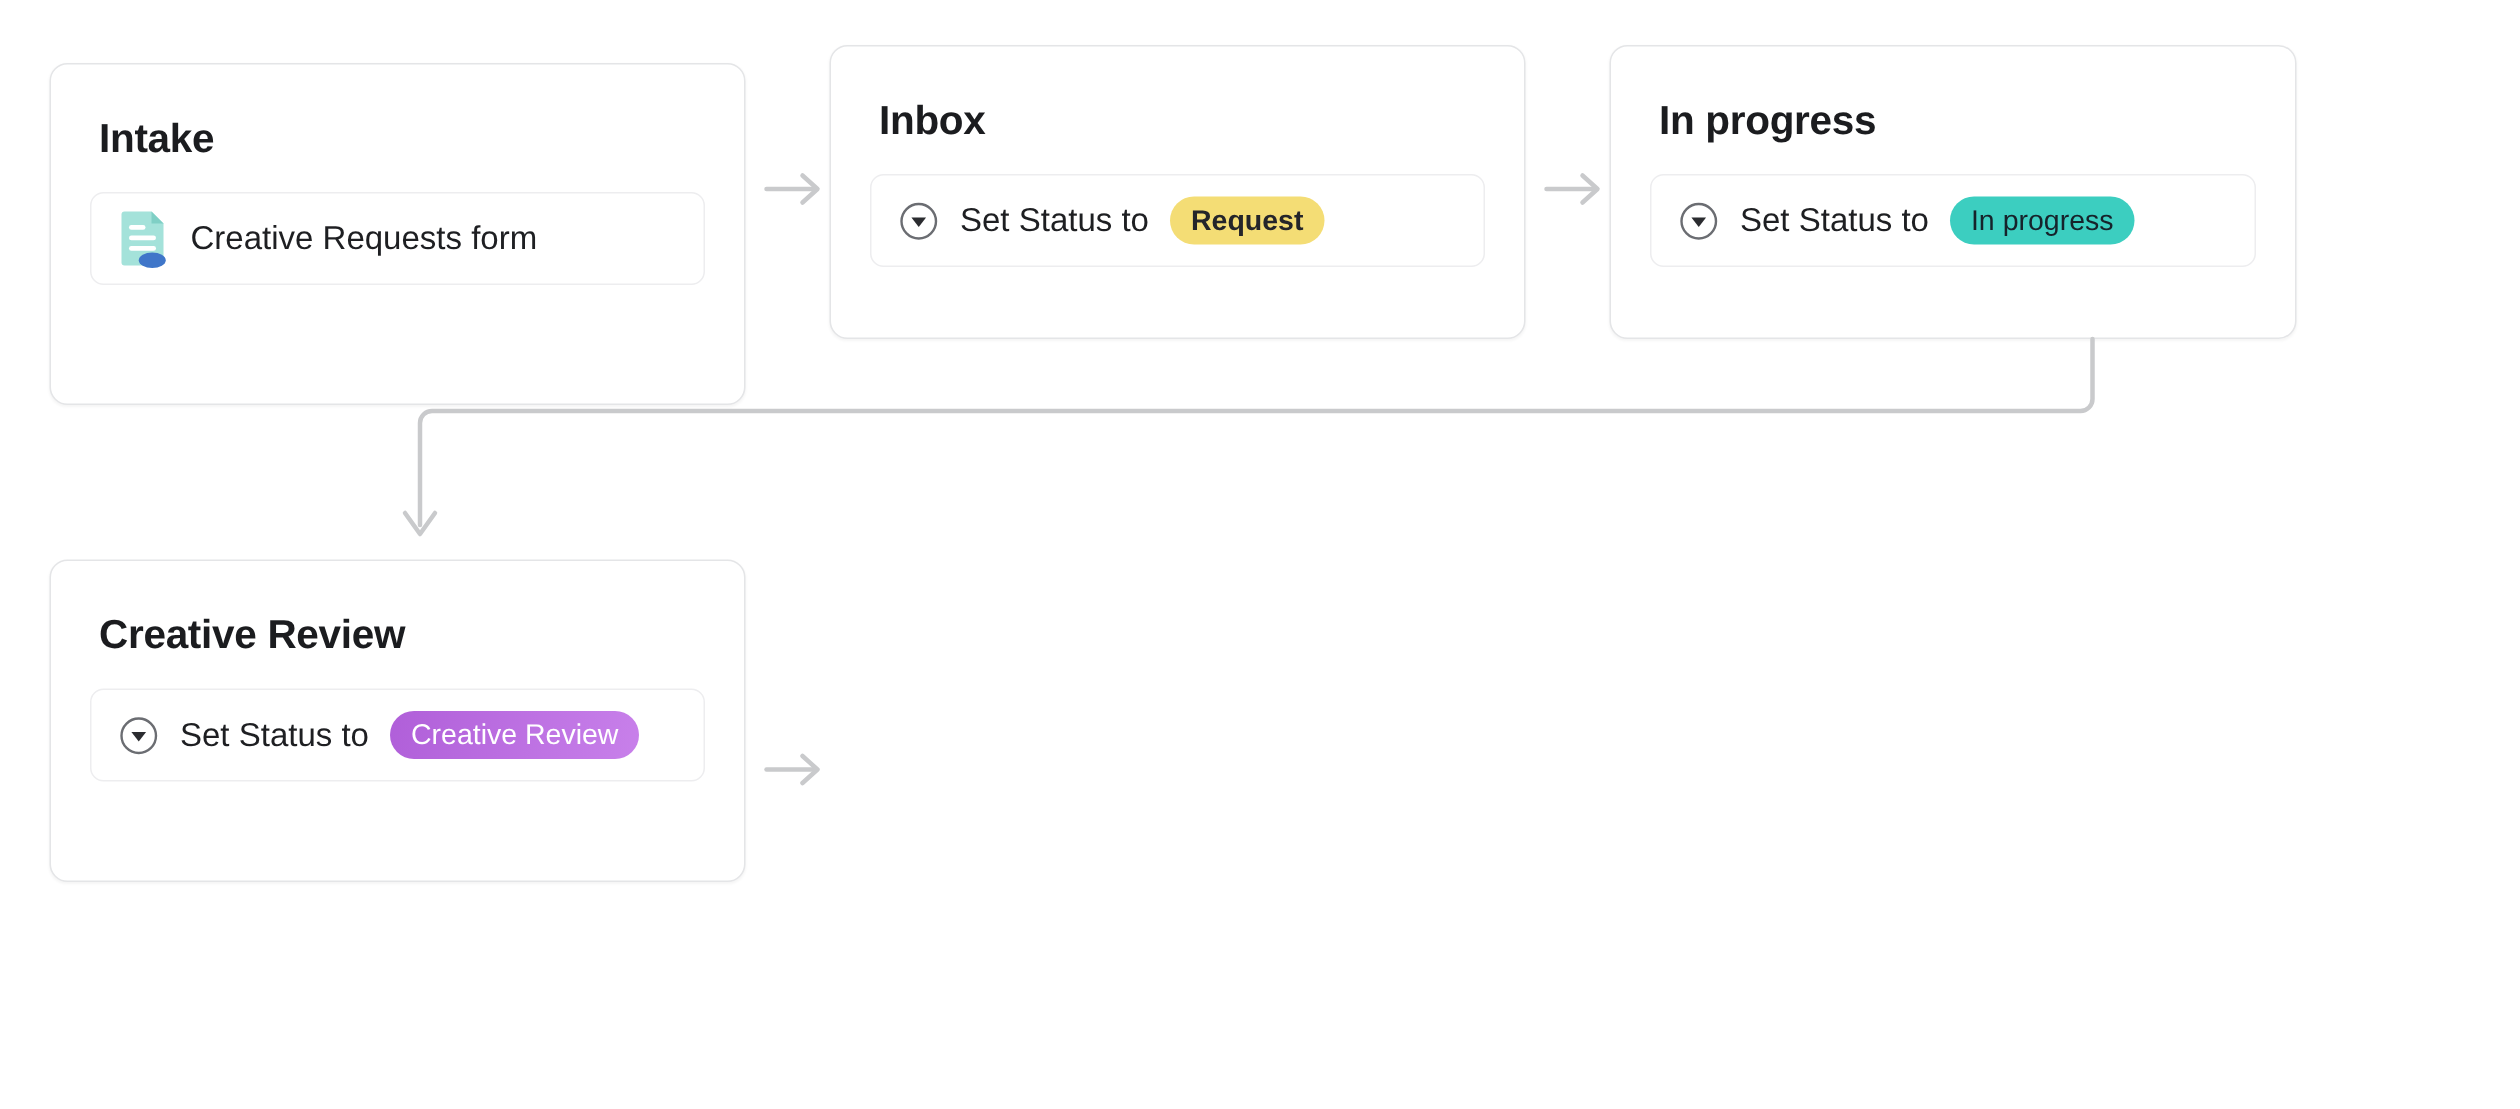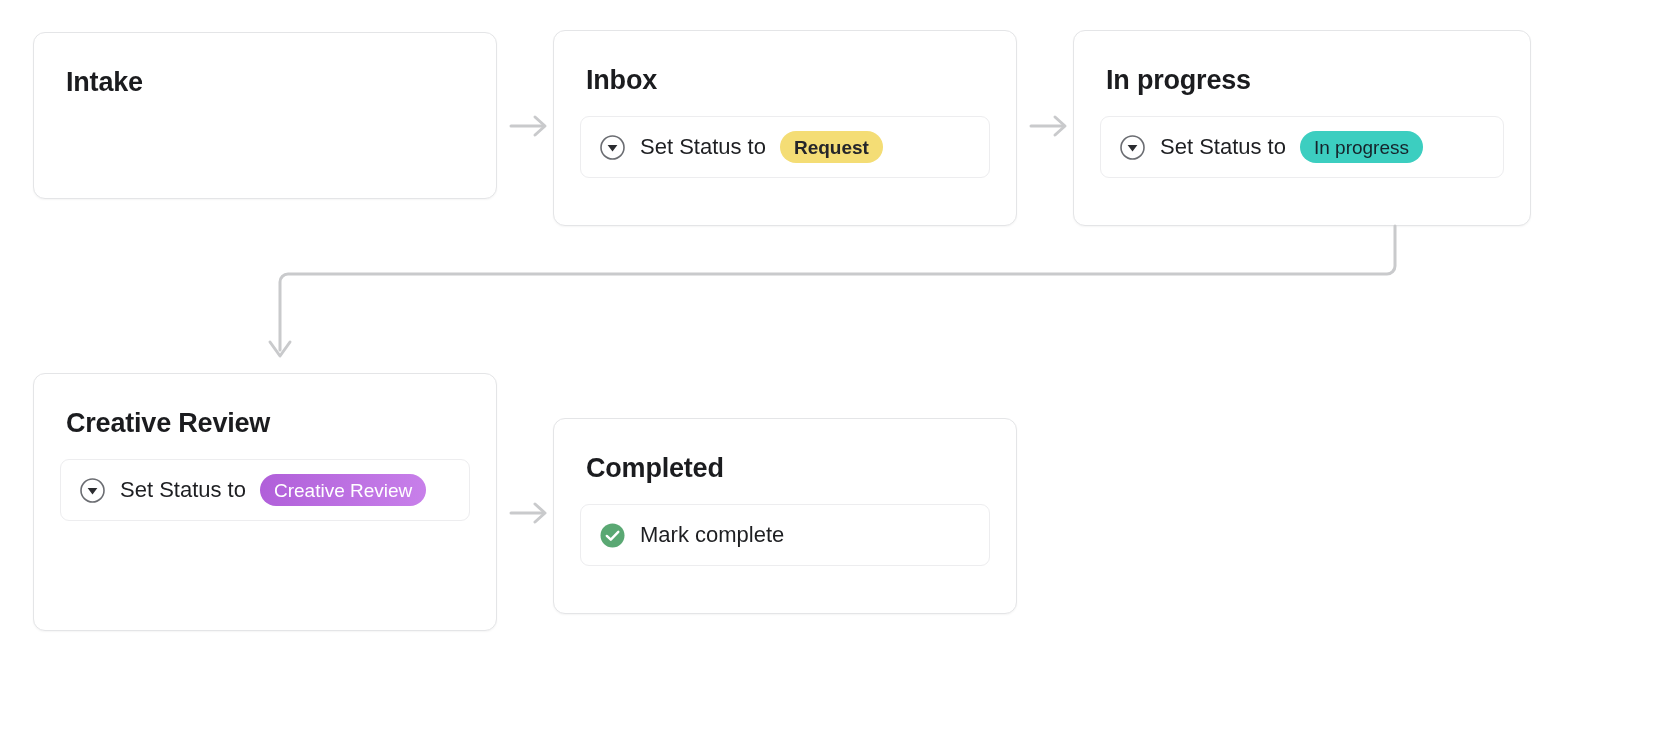--- a/index.html
+++ b/index.html
@@ -97,22 +97,37 @@
     position: absolute;
     pointer-events: none;
   }
   .conn-arrow { position: absolute; }
 </style>
 </head>
 <body>
 
 <div id="canvas">
 
-  <div class="stage-card" style="left:33px; top:32px; width:464px; height:167px;">
+  <div class="stage-card" style="left:33px; top:42px; width:464px; height:228px;">
     <div class="stage-title">Intake</div>
+    <div class="stage-body">
+      <div class="action-row">
+        <span class="icon icon-form">
+          <svg viewBox="0 0 34 40" width="34" height="40" aria-hidden="true">
+            <path d="M4 2 h18 l8 8 v26 a2 2 0 0 1 -2 2 H4 a2 2 0 0 1 -2 -2 V4 a2 2 0 0 1 2 -2 z" fill="#a4e2da"></path>
+            <path d="M22 2 l8 8 h-8 z" fill="#7fcfc5"></path>
+            <rect x="7" y="11" width="11" height="3.2" rx="1.6" fill="#ffffff"></rect>
+            <rect x="7" y="18" width="18" height="3.2" rx="1.6" fill="#ffffff"></rect>
+            <rect x="7" y="25" width="18" height="3.2" rx="1.6" fill="#ffffff"></rect>
+            <ellipse cx="22.5" cy="34.5" rx="9" ry="5.2" fill="#3f76c9"></ellipse>
+          </svg>
+        </span>
+        <span class="action-label">Creative Requests form</span>
+      </div>
+    </div>
   </div>
 
   <div class="conn-arrow" style="left:508px; top:108px;">
     <svg width="46" height="36" viewBox="0 0 46 36" aria-hidden="true">
       <path d="M3 18 H36" stroke="#c9cacc" stroke-width="3" stroke-linecap="round" fill="none"></path>
       <path d="M27 9 L37 18 L27 27" stroke="#c9cacc" stroke-width="3" stroke-linecap="round" stroke-linejoin="round" fill="none"></path>
     </svg>
   </div>
 
   <div class="stage-card" style="left:553px; top:30px; width:464px; height:196px;">
@@ -154,21 +169,21 @@
     </div>
   </div>
 
   <div class="connector" style="left:255px; top:222px; width:1160px; height:150px;">
     <svg width="1160" height="150" viewBox="0 0 1160 150" aria-hidden="true">
       <path d="M1140 4 V44 a8 8 0 0 1 -8 8 H33 a8 8 0 0 0 -8 8 V128" stroke="#c9cacc" stroke-width="3" fill="none" stroke-linecap="round"></path>
       <path d="M15 120 L25 134 L35 120" stroke="#c9cacc" stroke-width="3" fill="none" stroke-linecap="round" stroke-linejoin="round"></path>
     </svg>
   </div>
 
-  <div class="stage-card" style="left:33px; top:373px; width:464px; height:258px;">
+  <div class="stage-card" style="left:33px; top:373px; width:464px; height:215px;">
     <div class="stage-title">Creative Review</div>
     <div class="stage-body">
       <div class="action-row">
         <span class="icon icon-status">
           <svg viewBox="0 0 27 27" width="27" height="27" aria-hidden="true">
             <circle cx="13.5" cy="13.5" r="11.5" fill="none" stroke="#6b6d72" stroke-width="1.6"></circle>
             <path d="M8.6 11 L18.4 11 L13.5 17.4 z" fill="#2b2c30"></path>
           </svg>
         </span>
         <span class="action-label">Set Status to</span>
@@ -177,28 +192,14 @@
     </div>
   </div>
 
   <div class="conn-arrow" style="left:508px; top:495px;">
     <svg width="46" height="36" viewBox="0 0 46 36" aria-hidden="true">
       <path d="M3 18 H36" stroke="#c9cacc" stroke-width="3" stroke-linecap="round" fill="none"></path>
       <path d="M27 9 L37 18 L27 27" stroke="#c9cacc" stroke-width="3" stroke-linecap="round" stroke-linejoin="round" fill="none"></path>
     </svg>
   </div>
 
-  <div class="stage-card" style="left:553px; top:418px; width:464px; height:196px;">
-    <div class="stage-title">Completed</div>
-    <div class="stage-body">
-      <div class="action-row">
-        <span class="icon icon-check">
-          <svg viewBox="0 0 27 27" width="27" height="27" aria-hidden="true">
-            <circle cx="13.5" cy="13.5" r="12" fill="#5aa873"></circle>
-            <path d="M7.8 13.9 L11.8 17.7 L19.3 9.8" stroke="#ffffff" stroke-width="2.4" fill="none" stroke-linecap="round" stroke-linejoin="round"></path>
-          </svg>
-        </span>
-        <span class="action-label">Mark complete</span>
-      </div>
-    </div>
-  </div>
 
 </div>
 
 </body></html>

